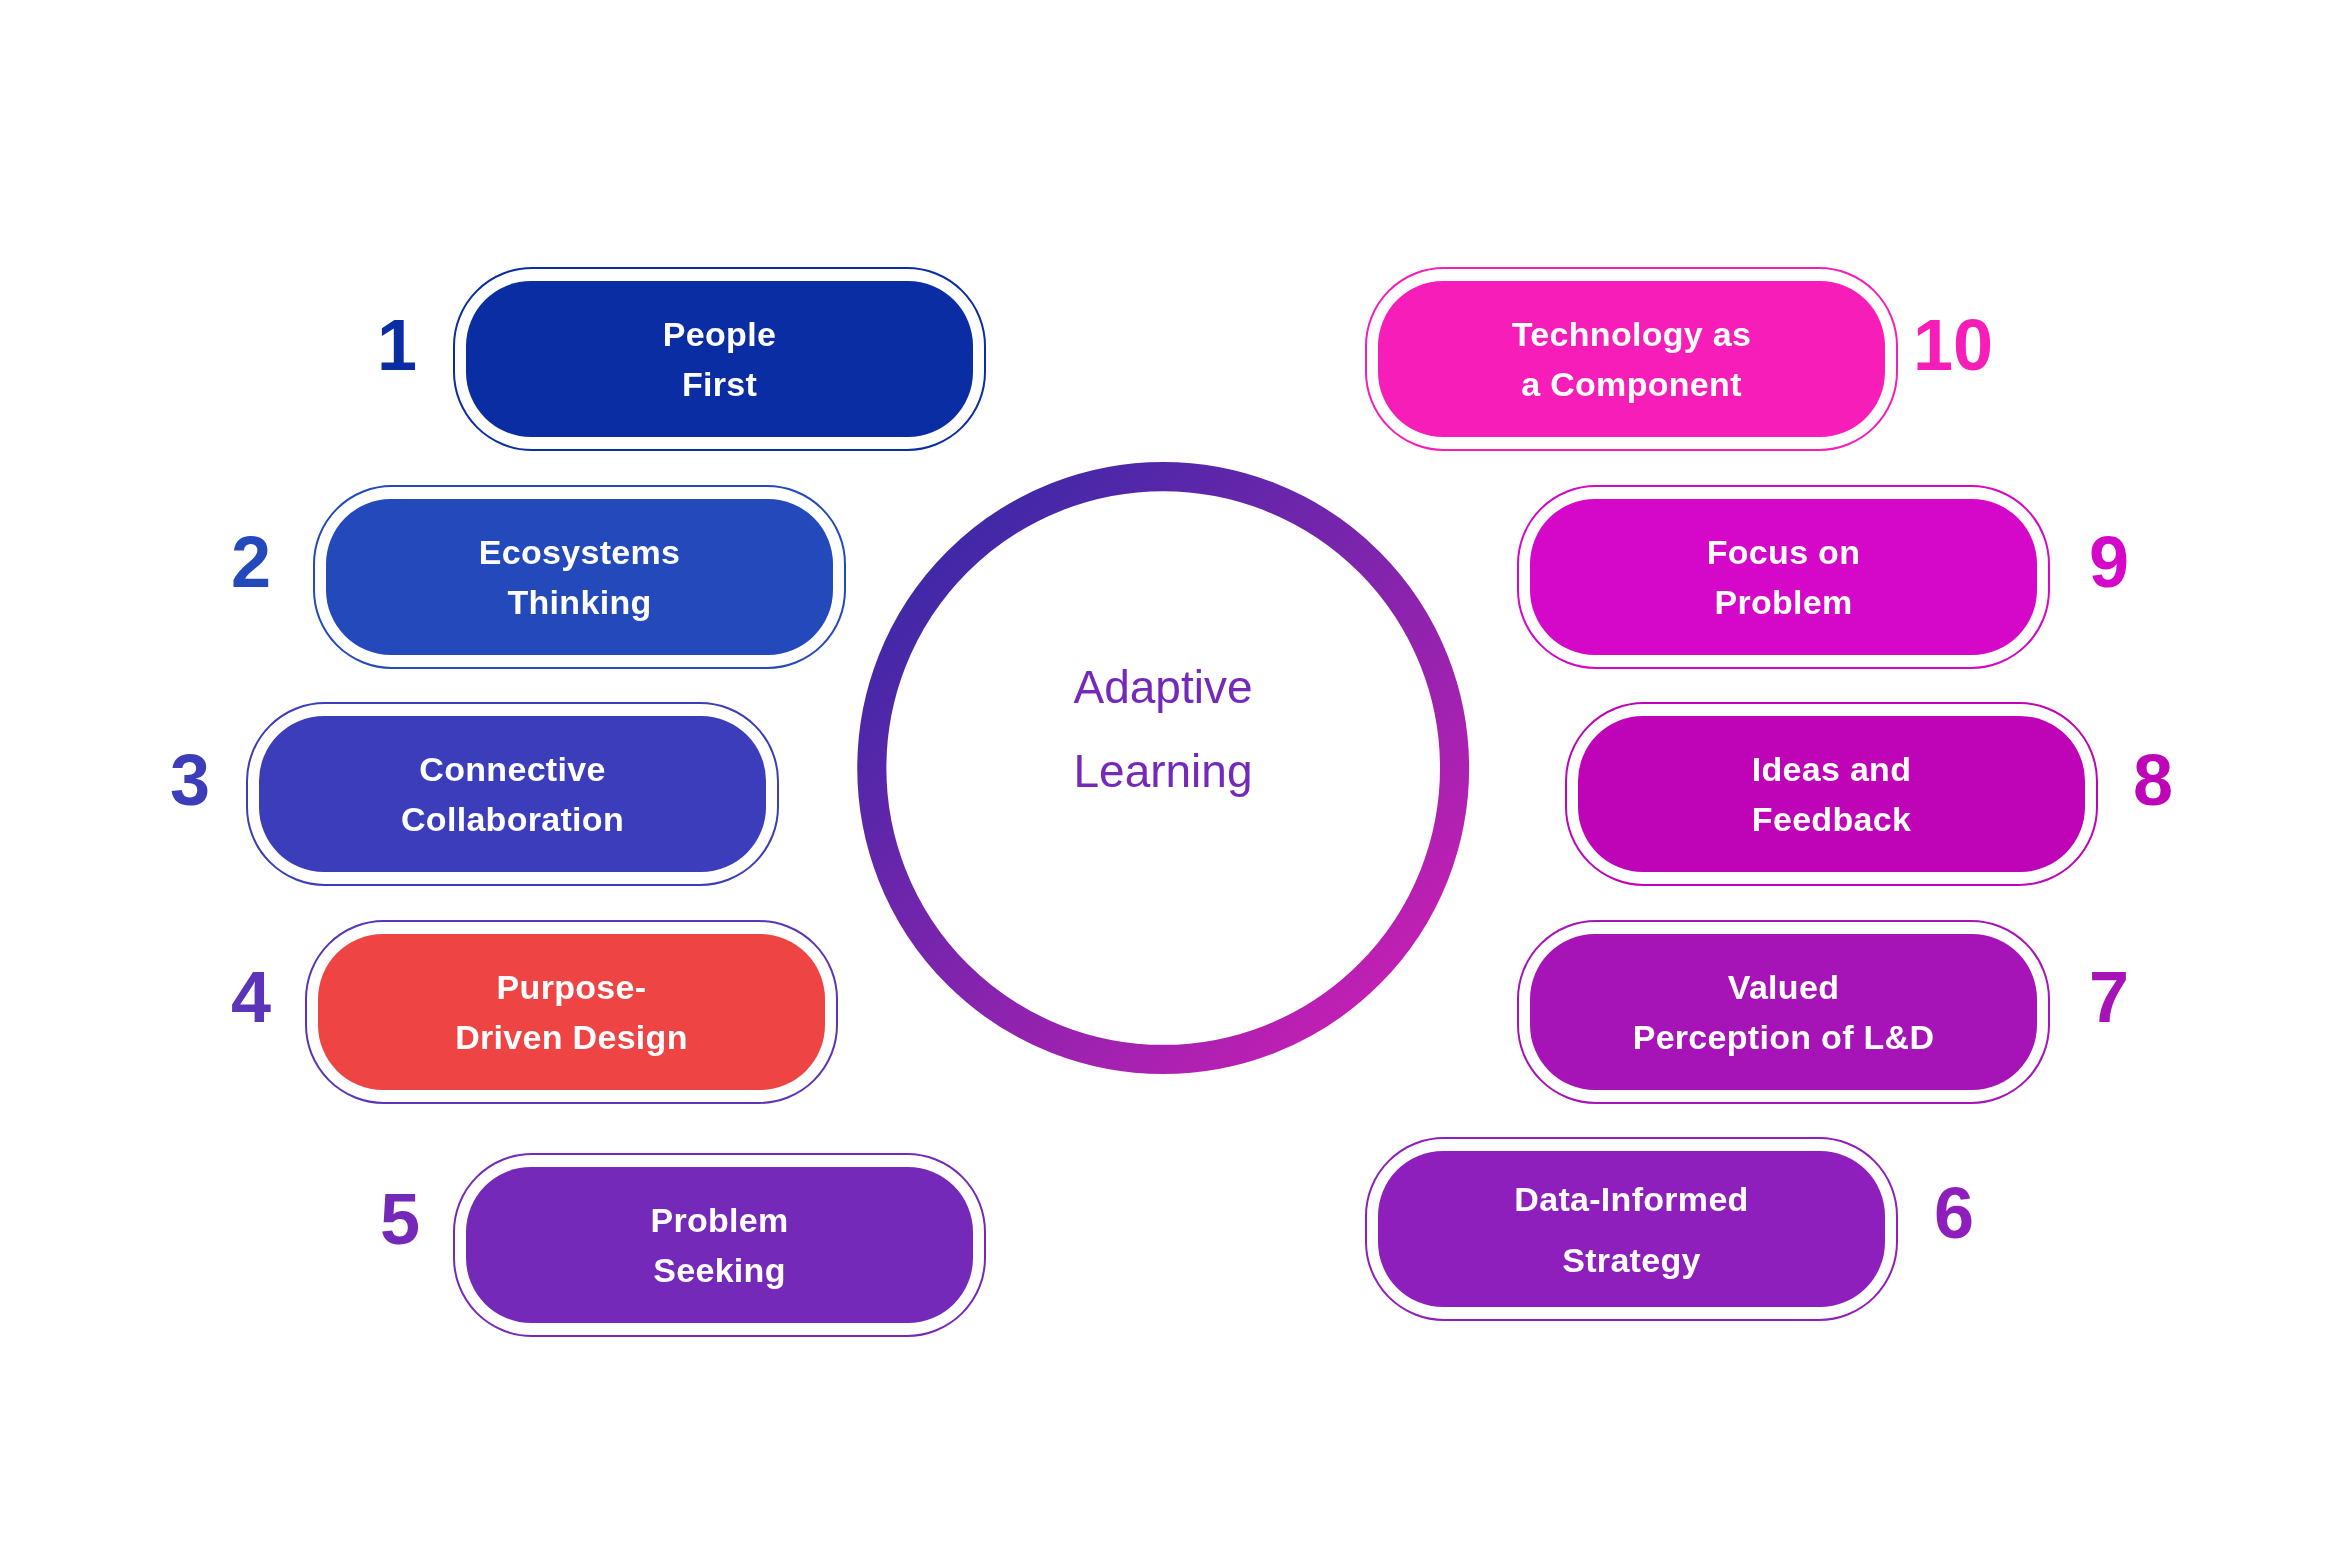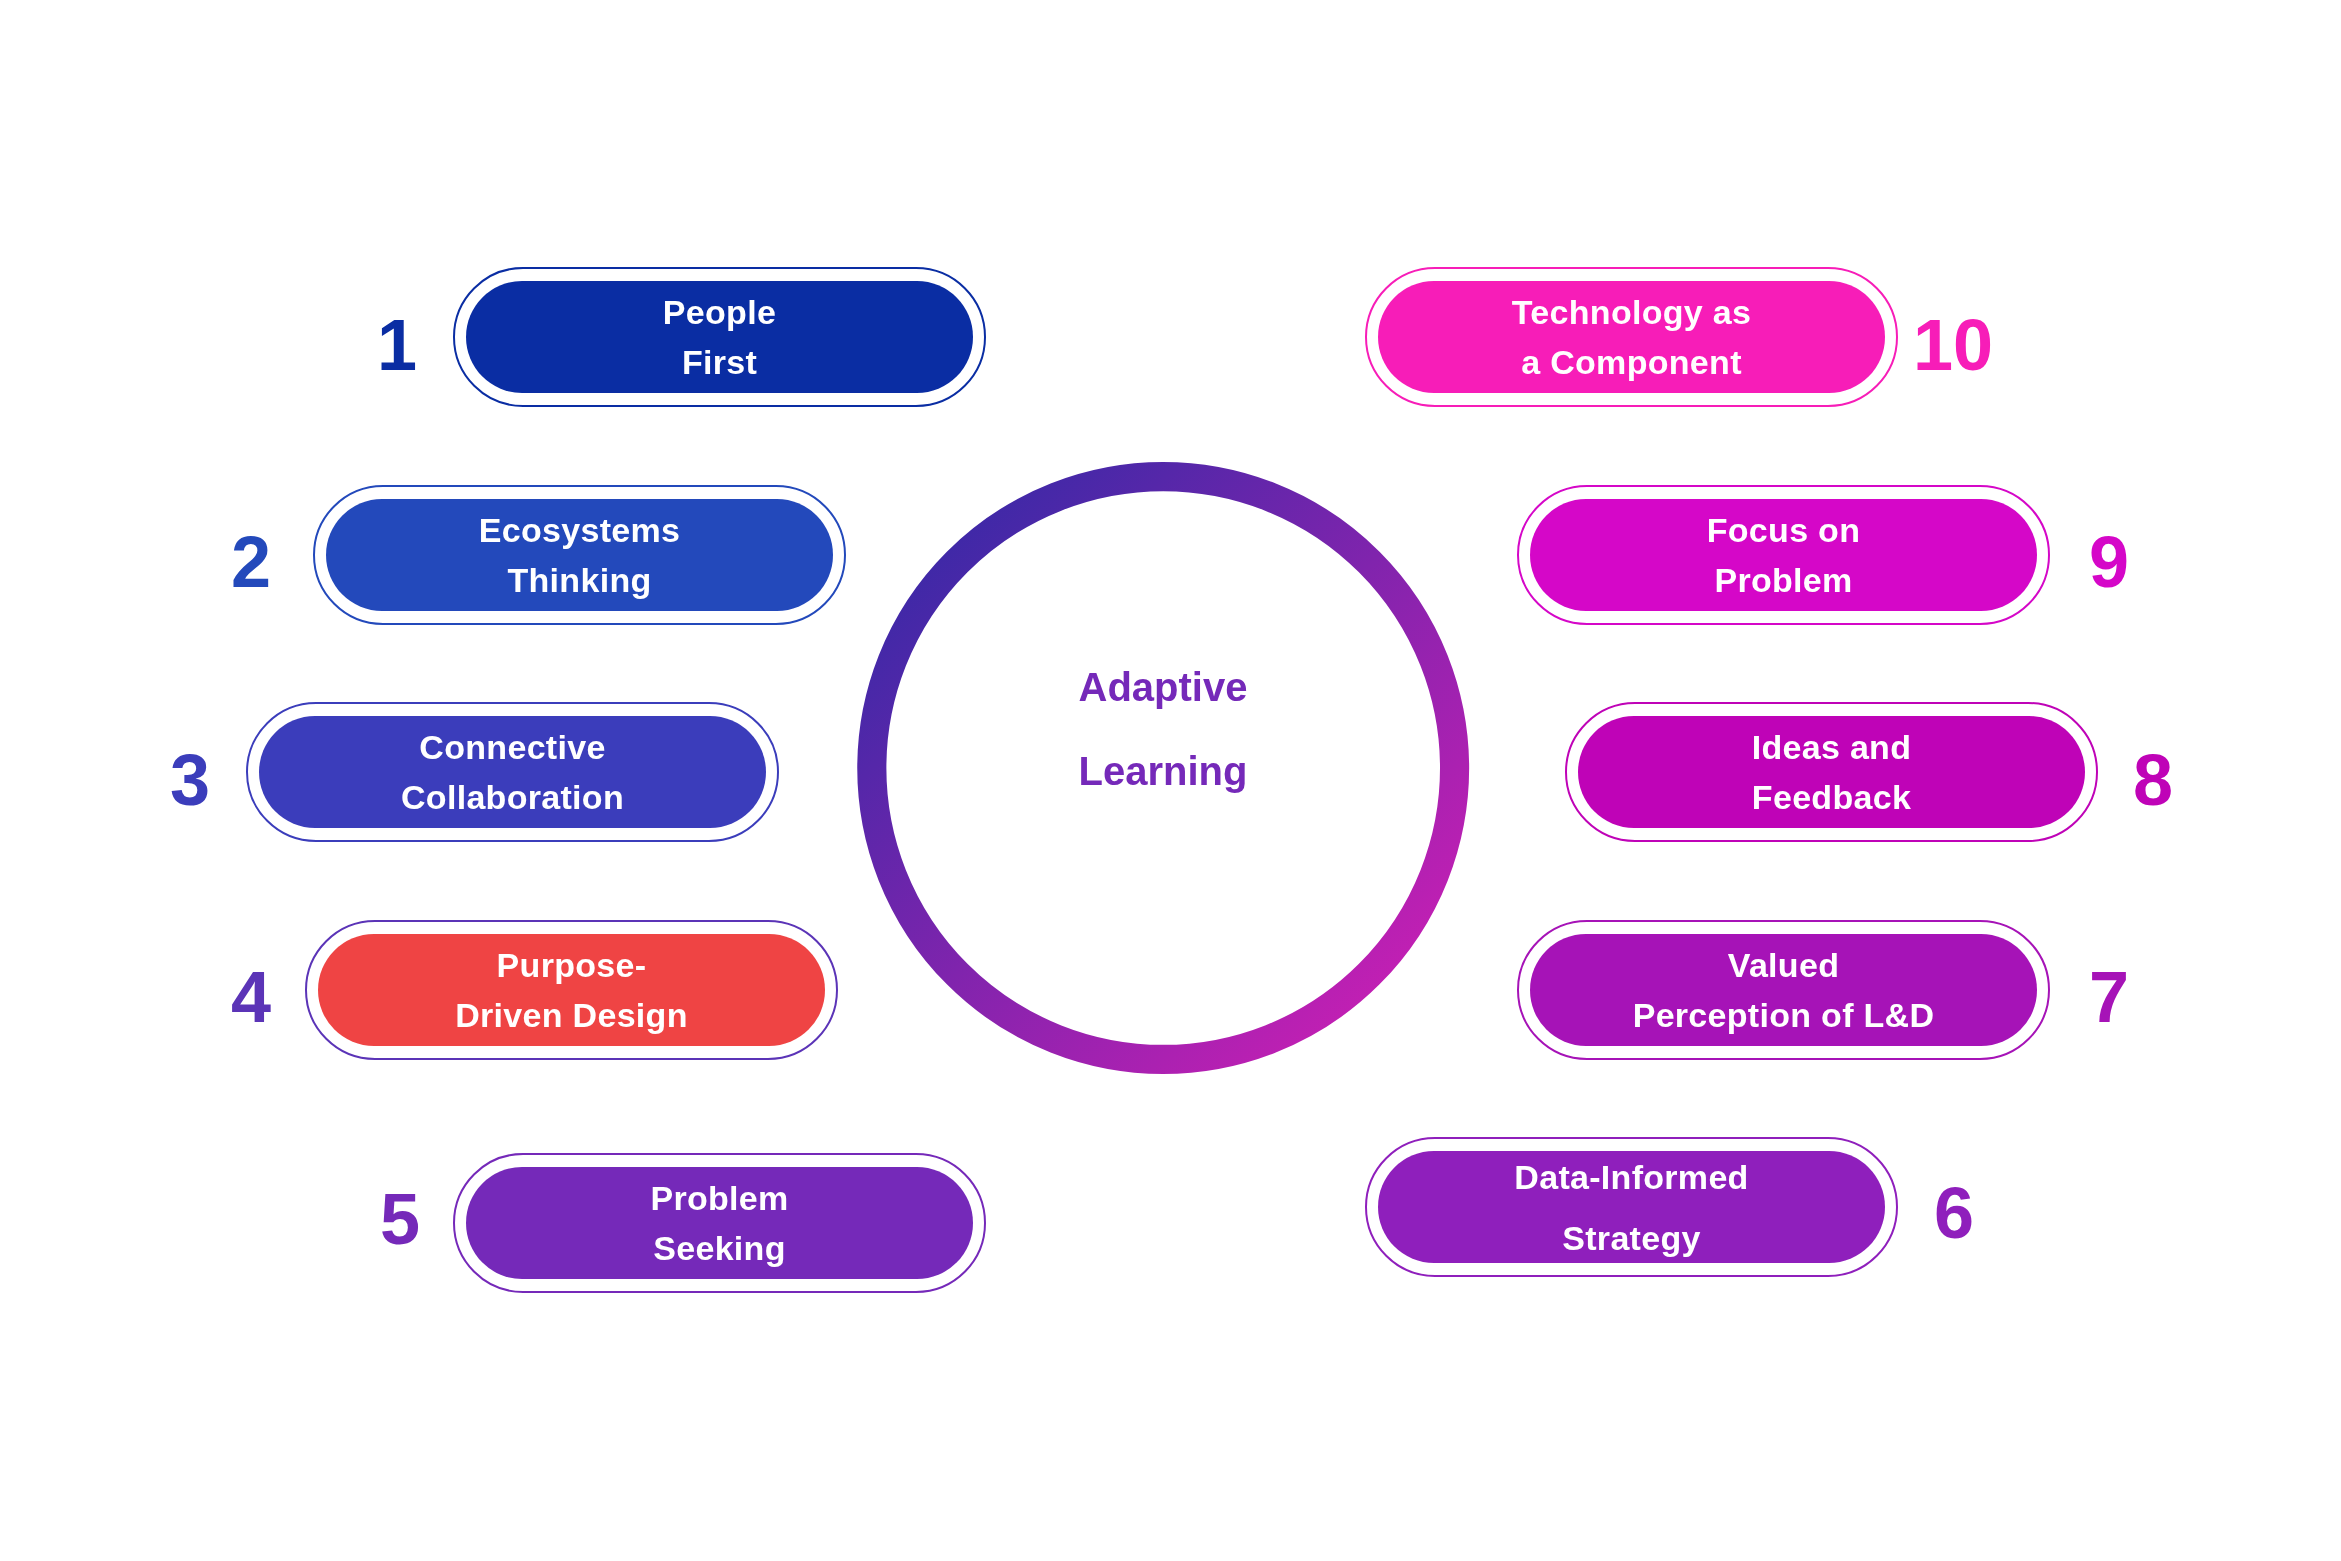--- a/index.html
+++ b/index.html
@@ -1,21 +1,21 @@
 <!DOCTYPE html>
 <html style="font-size:8.3px"><head>
 <meta charset="utf-8">
 <style>
   html, body { margin: 0; padding: 0; background: #ffffff; }
   body { width: 2342px; height: 1561px; position: relative; overflow: hidden;
          font-family: "Liberation Sans", "DejaVu Sans", sans-serif; }
   .canvas { position: absolute; left: 0; top: 0; width: 2342px; height: 1561px; background: #ffffff; }
 
   .pill-outer {
-    position: absolute; width: 533px; height: 140px;
+    position: absolute; width: 533px; height: 184px;
     box-sizing: border-box; border: 2.6px solid; border-radius: 79px / 79px;
     background: #ffffff;
   }
   .pill-inner {
     position: absolute; left: 11.4px; top: 12px; right: 11.4px; bottom: 12px;
     border-radius: 65px;
     display: flex; align-items: center; justify-content: center; flex-direction: column;
     color: #ffffff; font-weight: 700; font-size: 34px; line-height: 50px; text-align: center;
     letter-spacing: 0.3px;
   }
@@ -23,21 +23,21 @@
 
   .num {
     position: absolute; width: 104px; height: 83px; margin-left: -52px; margin-top: -42px;
     display: flex; align-items: center; justify-content: center;
     font-weight: 700; font-size: 72px; line-height: 1;
   }
 
   .hub { position: absolute; left: 0; top: 0; width: 2342px; height: 1561px; pointer-events: none; }
   .hub-title {
     position: absolute; left: 903px; top: 645px; width: 520px; text-align: center;
-    color: #7529B9; font-weight: 700; font-size: 40px; line-height: 84px;
+    color: #7529B9; font-weight: 400; font-size: 46px; line-height: 84px;
   }
   .hub-title span { display: block; white-space: nowrap; }
 </style>
 </head>
 <body>
 
 <div class="canvas">
 
   <svg class="hub" width="2342" height="1561" viewBox="0 0 4500 3000">
     <defs>

